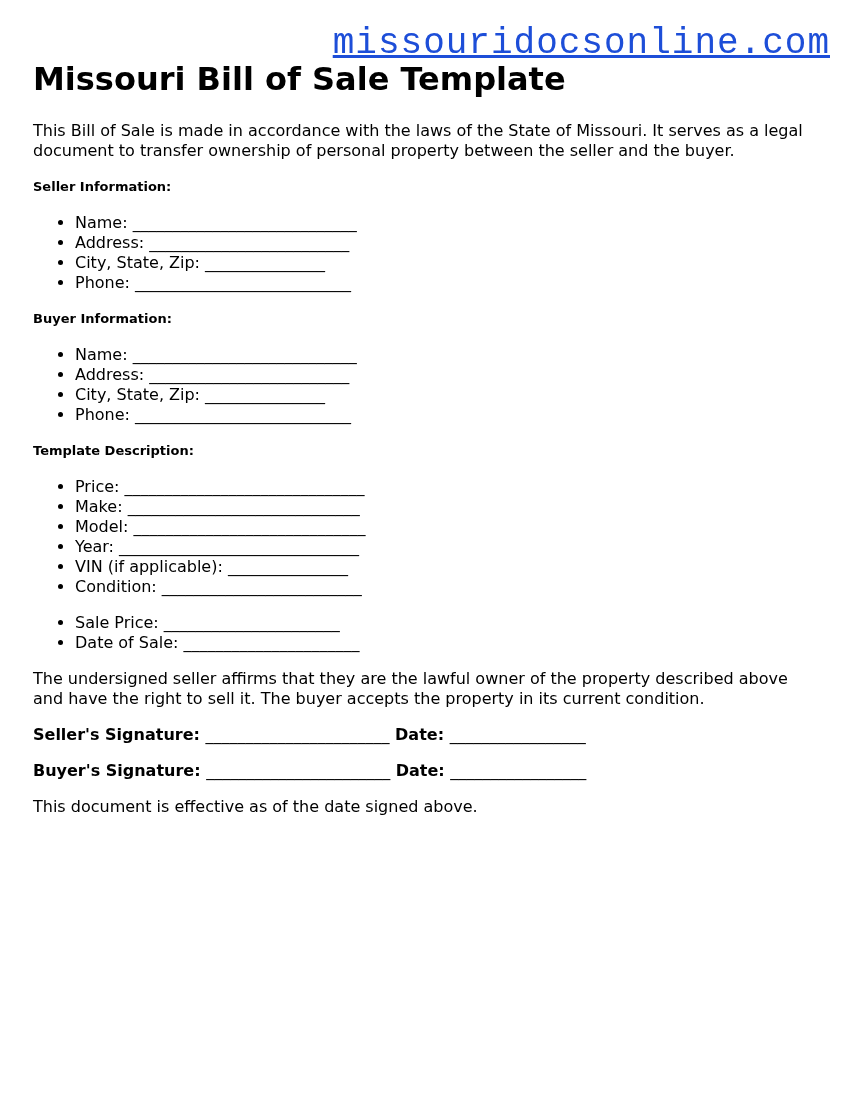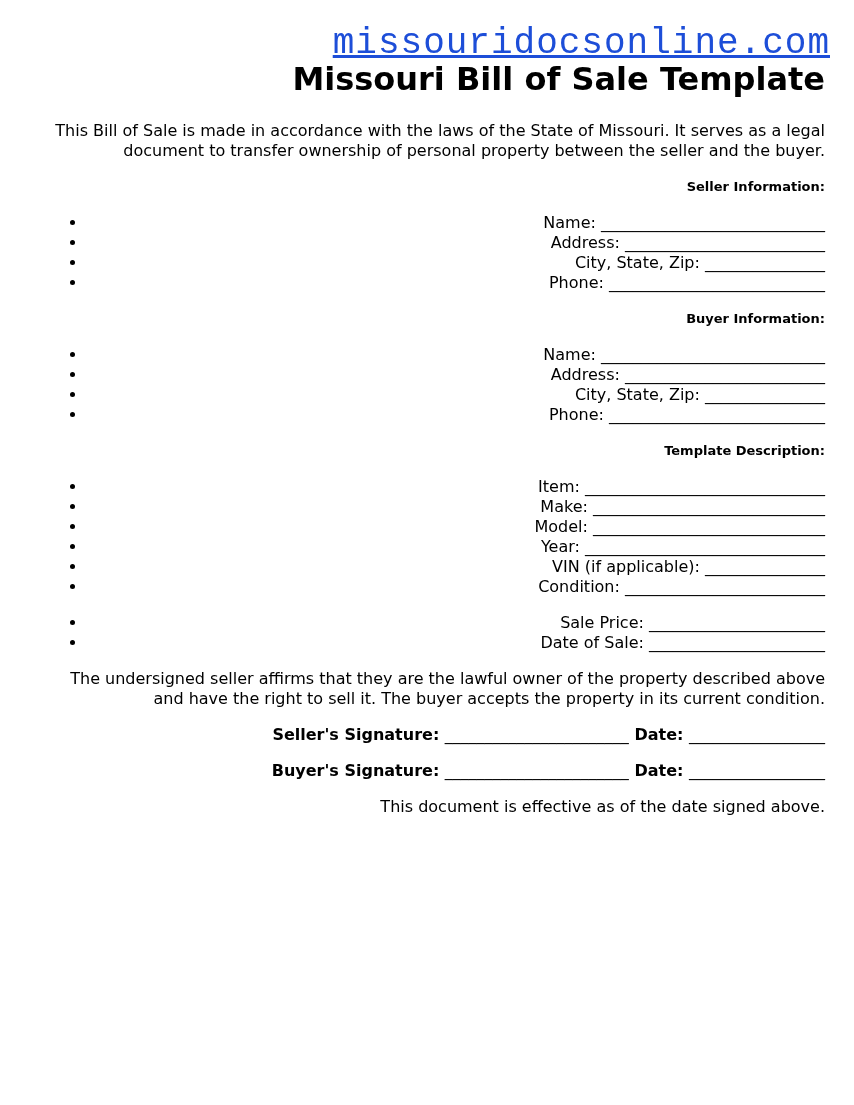--- a/index.html
+++ b/index.html
@@ -2,22 +2,22 @@
 <html><head>
 <meta charset="utf-8">
 <style>
   html, body { margin: 0; padding: 0; background: #ffffff; }
   body { width: 854px; height: 1105px; position: relative; overflow: hidden; color: #000; }
   .watermark {
     position: absolute; right: 24px; top: 24px;
     font-family: "Liberation Mono", "DejaVu Sans Mono", monospace;
     font-size: 36px; color: #1d4ed8; letter-spacing: 1px; line-height: 40px; text-decoration: underline;
   }
-  .page { position: absolute; left: 45px; top: 58px; width: 780px;
-    font-family: "DejaVu Sans", sans-serif; font-size: 16px; line-height: 20px; text-align: right; }
+  .page { position: absolute; left: 33px; top: 58px; width: 780px;
+    font-family: "DejaVu Sans", sans-serif; font-size: 16px; line-height: 20px; }
   h1 { font-family: "DejaVu Sans", sans-serif; font-weight: bold; font-size: 32px; line-height: 42px; margin: 0 0 21px 0; }
   p { margin: 12px 0 16px 0; }
   h3 { font-size: 13px; font-weight: bold; margin: 0 0 16px 0; line-height: 20px; }
   ul { margin: 0 0 16px 0; padding-left: 42px; }
   li { line-height: 20px; }
   .blank { letter-spacing: 0; }
   .sig { font-weight: bold; margin: 0 0 16px 0; line-height: 20px; }
   .sig .blank { font-weight: normal; }
 </style>
 </head>
@@ -40,21 +40,21 @@
   <h3>Buyer Information:</h3>
   <ul>
     <li><span>Name:</span> <span class="blank">____________________________</span></li>
     <li><span>Address:</span> <span class="blank">_________________________</span></li>
     <li><span>City, State, Zip:</span> <span class="blank">_______________</span></li>
     <li><span>Phone:</span> <span class="blank">___________________________</span></li>
   </ul>
 
   <h3>Template Description:</h3>
   <ul>
-    <li><span>Item:</span> <span class="blank">______________________________</span></li>
+    <li><span>Price:</span> <span class="blank">______________________________</span></li>
     <li><span>Make:</span> <span class="blank">_____________________________</span></li>
     <li><span>Model:</span> <span class="blank">_____________________________</span></li>
     <li><span>Year:</span> <span class="blank">______________________________</span></li>
     <li><span>VIN (if applicable):</span> <span class="blank">_______________</span></li>
     <li><span>Condition:</span> <span class="blank">_________________________</span></li>
   </ul>
 
   <ul>
     <li><span>Sale Price:</span> <span class="blank">______________________</span></li>
     <li><span>Date of Sale:</span> <span class="blank">______________________</span></li>

